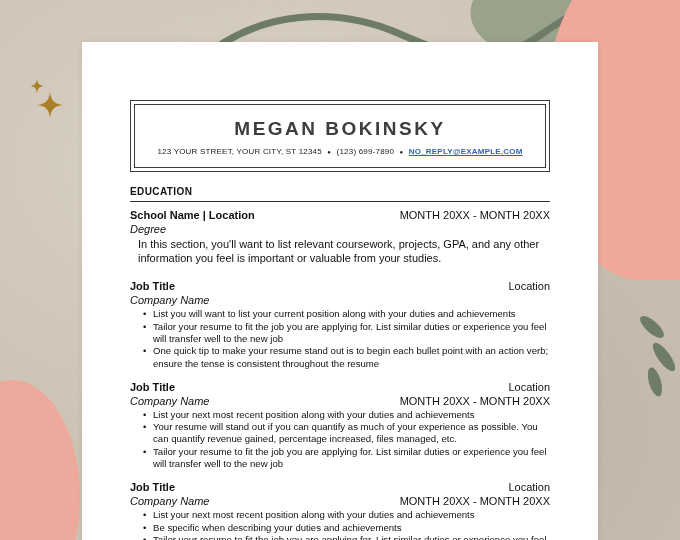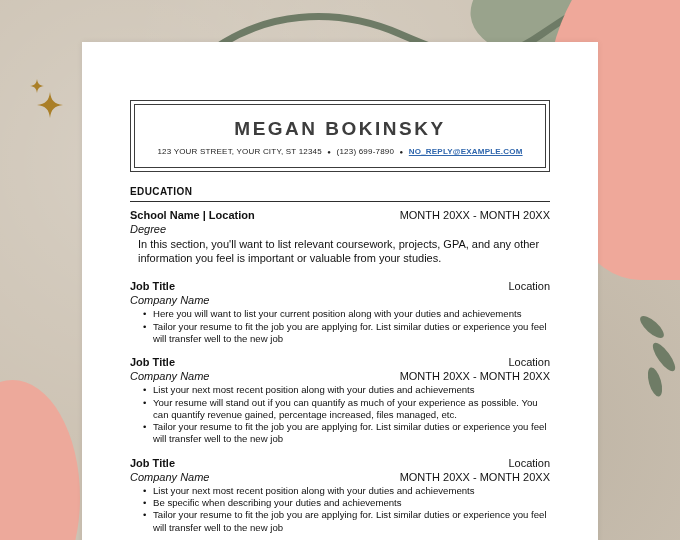--- a/index.html
+++ b/index.html
@@ -116,22 +116,23 @@
 
     <div class="job" style="margin-top:0;">
       <div class="row">
         <span class="bold">Job Title</span>
         <span class="right">Location</span>
       </div>
       <div class="row">
         <span class="italic">Company Name</span>
       </div>
       <ul class="bullets">
-        <li>Here you will want to list your current position along with your duties and achievements</li>
+        <li>List you will want to list your current position along with your duties and achievements</li>
         <li>Tailor your resume to fit the job you are applying for. List similar duties or experience you feel will transfer well to the new job</li>
+        <li>One quick tip to make your resume stand out is to begin each bullet point with an action verb; ensure the tense is consistent throughout the resume</li>
       </ul>
     </div>
 
     <div class="job">
       <div class="row">
         <span class="bold">Job Title</span>
         <span class="right">Location</span>
       </div>
       <div class="row">
         <span class="italic">Company Name</span>

